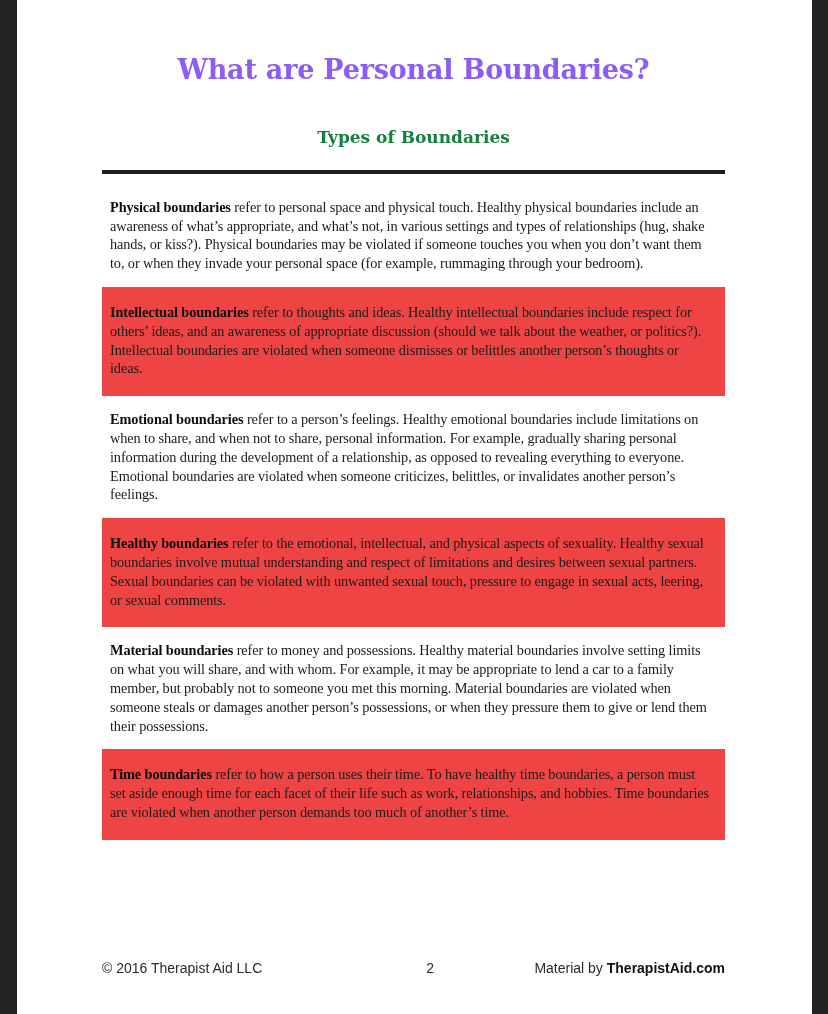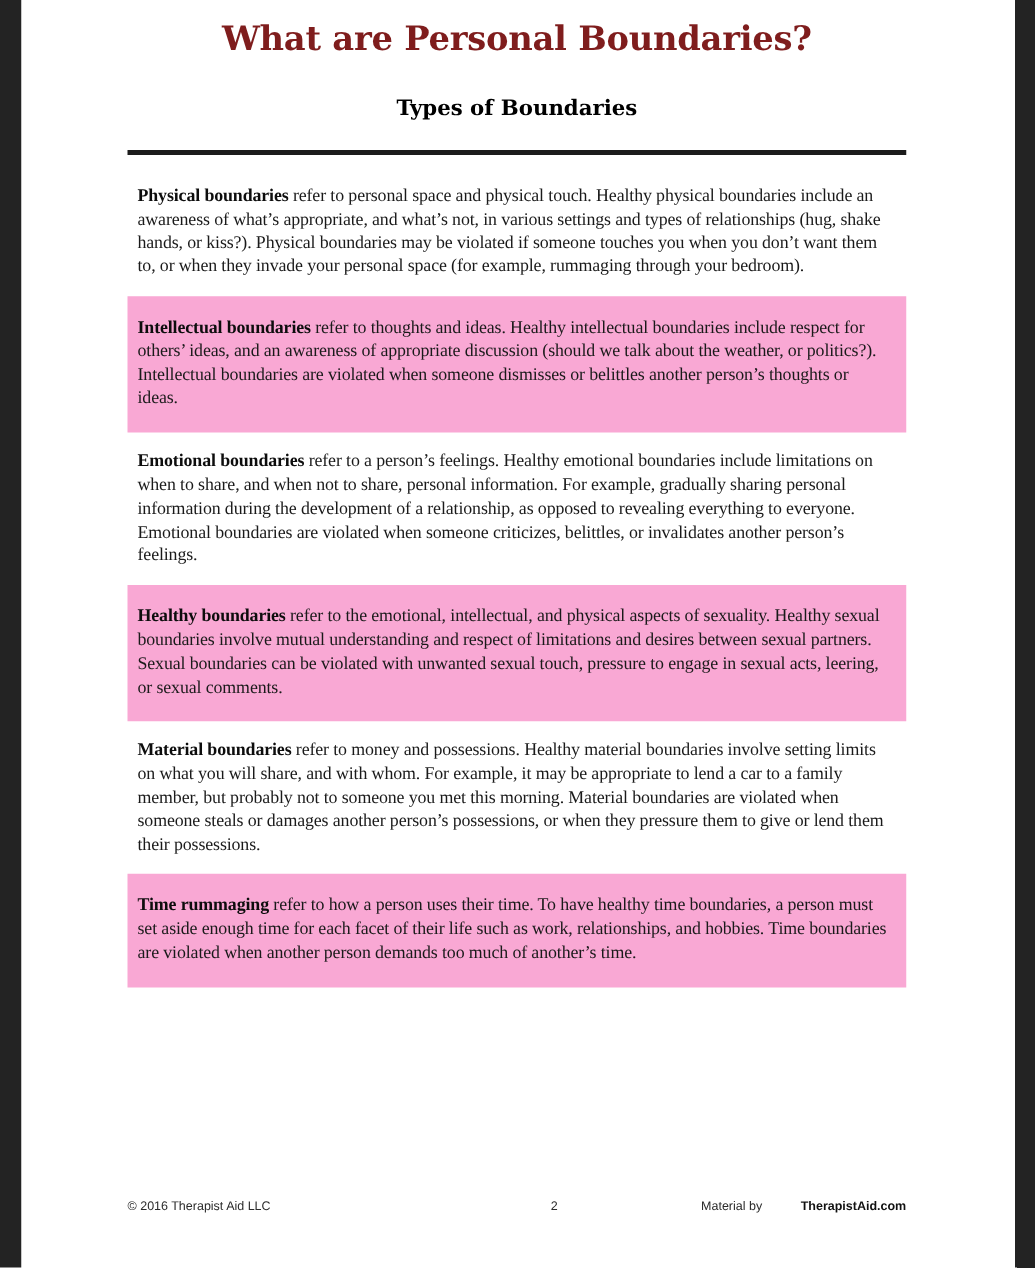--- a/index.html
+++ b/index.html
@@ -42,33 +42,33 @@
     left: 85px;   
     top: 0;
     width: 623px; 
   }
 
   .doc-title {
     font-family: "DejaVu Serif", "Liberation Serif", serif;
     font-weight: bold;
     font-size: 27px;
     line-height: 1.2;
-    color: #7f1d1d;
+    color: #8b5cf6;
     text-align: center;
-    margin: 0;
-    padding-top: 16px;
+    margin: 12px;
+    padding-top: 42px;
     letter-spacing: -0.2px;
   }
 
   .doc-subtitle {
     font-family: "DejaVu Serif", "Liberation Serif", serif;
     font-weight: bold;
     font-size: 17px;
     line-height: 1.2;
-    color: #000000;
+    color: #15803d;
     text-align: center;
     margin: 0;
     padding-top: 29px;
   }
 
   .rule {
     margin-top: 22px;
     height: 4px;
     background: #1c1c1c;
     width: 100%;
@@ -77,21 +77,21 @@
   .sections {
     margin-top: 14px;
   }
 
   .section {
     box-sizing: border-box;
     padding: 10px 9px 10px 8px;
     margin-bottom: 4px;
   }
   .section.shaded {
-    background: #f9a8d4;
+    background: #ef4444;
     padding: 16px 13px 18px 8px;
   }
 
   .section p {
     margin: 0;
     font-family: Liberation Serif, serif;
     font-size: 14.3px;
     line-height: 18.8px;
     color: #1a1a1a;
     letter-spacing: -0.1px;
@@ -102,27 +102,27 @@
   }
 
   .footer {
     position: absolute;
     left: 85px;
     width: 623px;
     top: 960px;
     display: flex;
     align-items: flex-start;
     font-family: "Liberation Sans", sans-serif;
-    font-size: 10px;
+    font-size: 14px;
     color: #2b2b2b;
   }
   .footer-left   { flex: 0 0 auto; width: 250px; text-align: left; }
   .footer-center { flex: 1 1 auto; text-align: center; padding-right: 26px; }
   .footer-right  { flex: 0 0 auto; text-align: right; }
-  .footer-right .brand { font-weight: bold; color: #111111; margin-left: 28px; }
+  .footer-right .brand { font-weight: bold; color: #111111; }
 </style>
 </head>
 <body>
 
 <div class="gutter left"></div>
 <div class="gutter right"></div>
 
 <div class="page">
   <div class="content">
 
@@ -142,21 +142,21 @@
         <div class="section">
           <p><span class="lead">Emotional boundaries</span><span> refer to a person’s feelings. Healthy emotional boundaries include limitations on when to share, and when not to share, personal information. For example, gradually sharing personal information during the development of a relationship, as opposed to revealing everything to everyone. Emotional boundaries are violated when someone criticizes, belittles, or invalidates another person’s feelings.</span></p>
         </div>
         <div class="section shaded">
           <p><span class="lead">Healthy boundaries</span><span> refer to the emotional, intellectual, and physical aspects of sexuality. Healthy sexual boundaries involve mutual understanding and respect of limitations and desires between sexual partners. Sexual boundaries can be violated with unwanted sexual touch, pressure to engage in sexual acts, leering, or sexual comments.</span></p>
         </div>
         <div class="section">
           <p><span class="lead">Material boundaries</span><span> refer to money and possessions. Healthy material boundaries involve setting limits on what you will share, and with whom. For example, it may be appropriate to lend a car to a family member, but probably not to someone you met this morning. Material boundaries are violated when someone steals or damages another person’s possessions, or when they pressure them to give or lend them their possessions.</span></p>
         </div>
         <div class="section shaded">
-          <p><span class="lead">Time rummaging</span><span> refer to how a person uses their time. To have healthy time boundaries, a person must set aside enough time for each facet of their life such as work, relationships, and hobbies. Time boundaries are violated when another person demands too much of another’s time.</span></p>
+          <p><span class="lead">Time boundaries</span><span> refer to how a person uses their time. To have healthy time boundaries, a person must set aside enough time for each facet of their life such as work, relationships, and hobbies. Time boundaries are violated when another person demands too much of another’s time.</span></p>
         </div>
       </div>
 
   </div>
 
   <div class="footer">
     <div class="footer-left">© 2016 Therapist Aid LLC</div>
     <div class="footer-center">2</div>
     <div class="footer-right">
       <span>Material by </span><span class="brand">TherapistAid.com</span>

